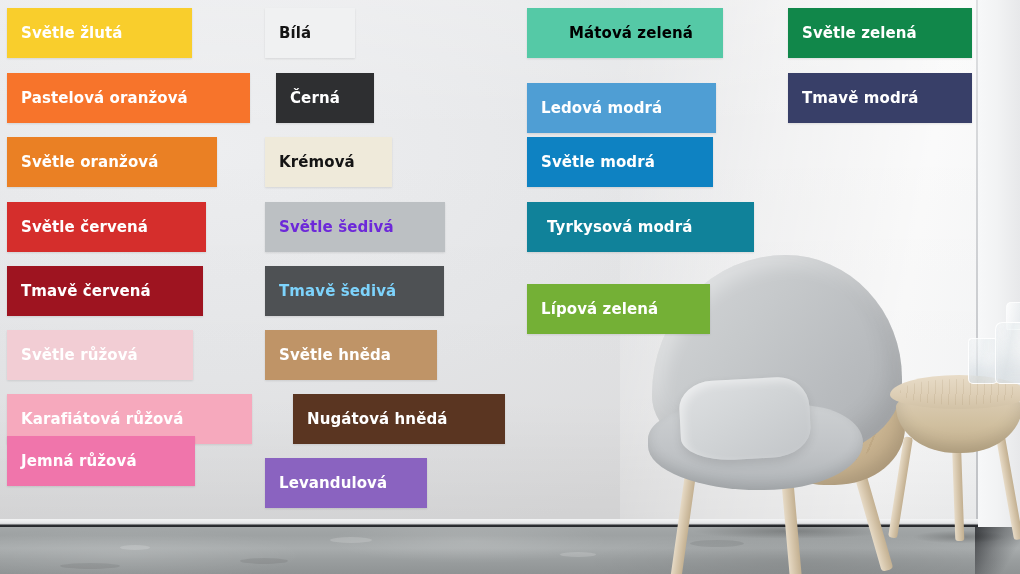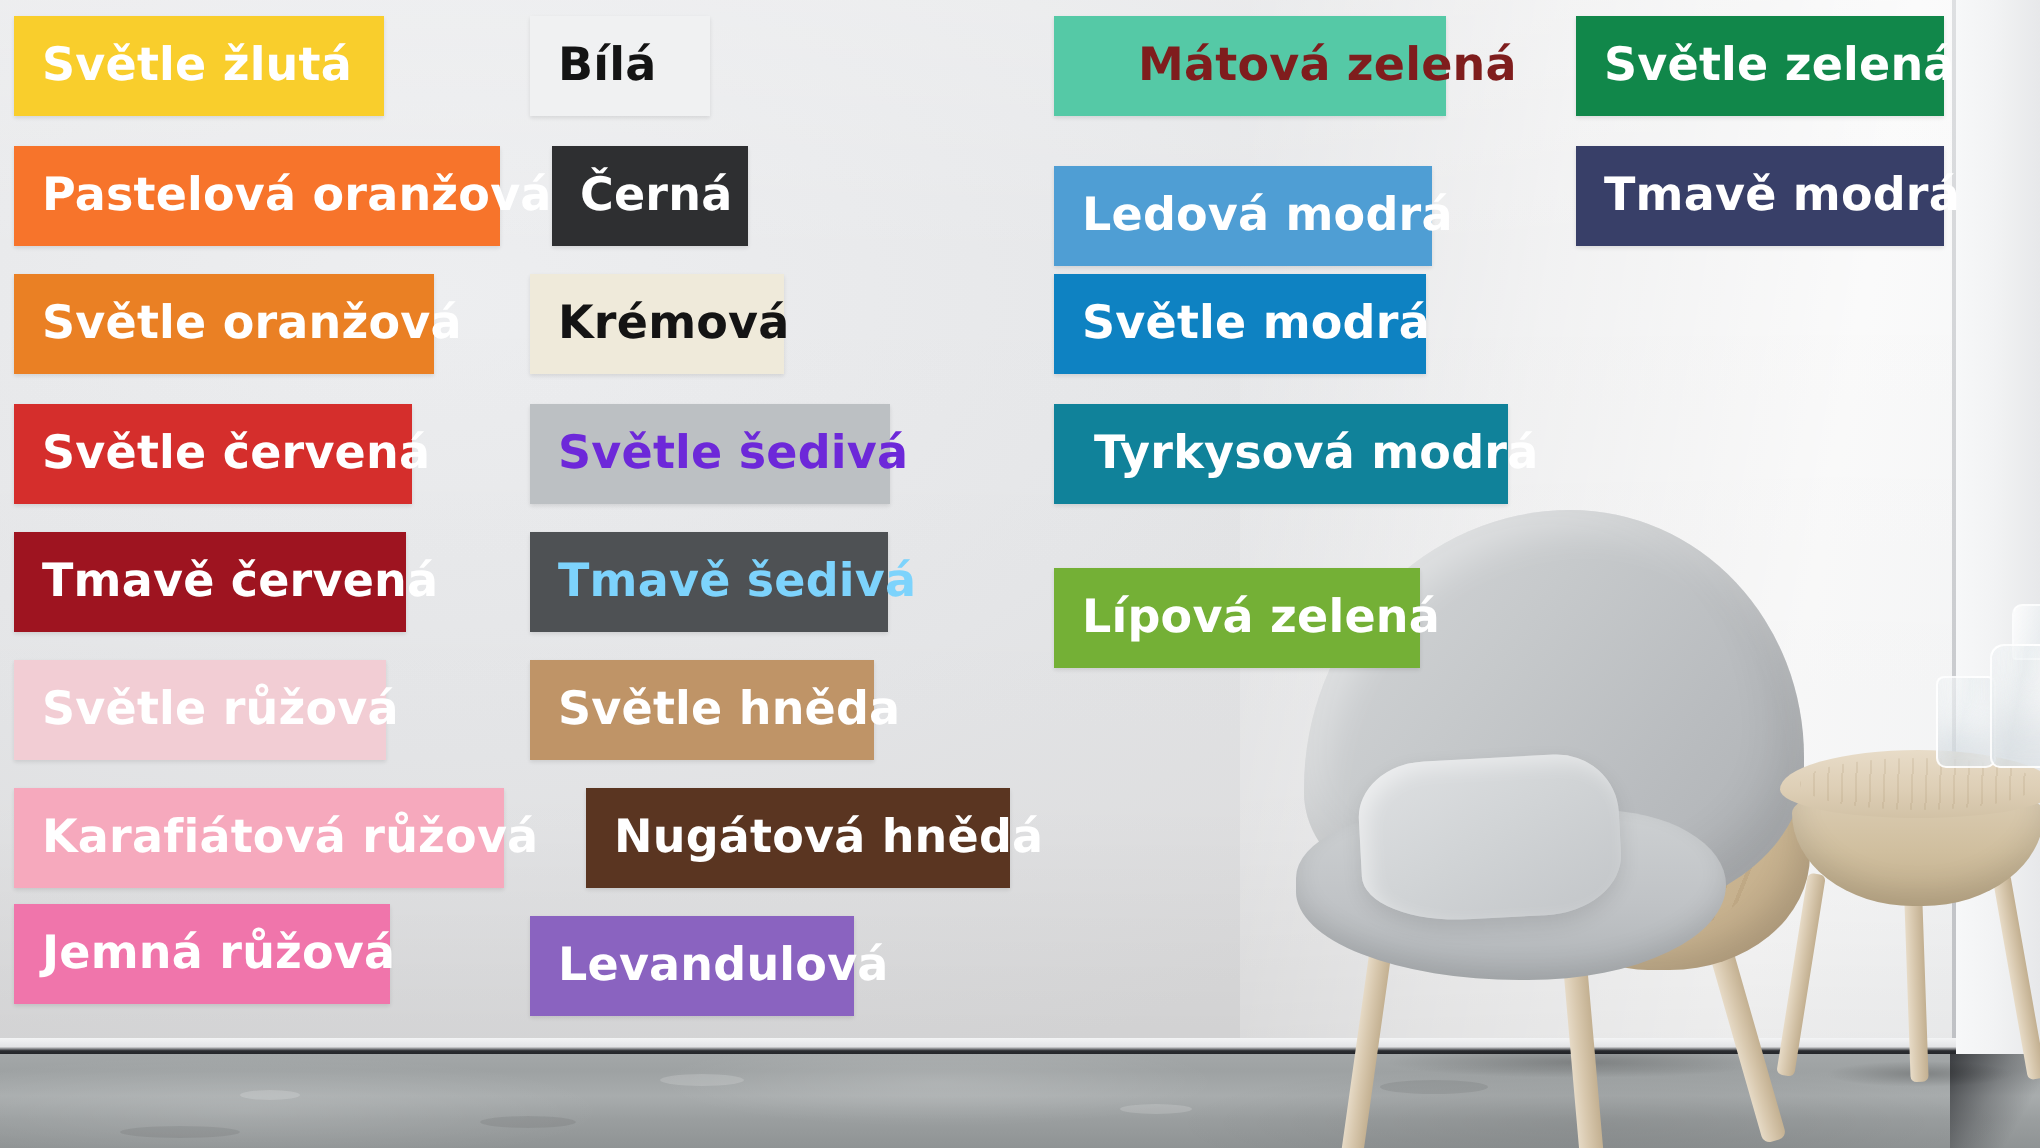--- a/index.html
+++ b/index.html
@@ -146,21 +146,21 @@
     box-shadow:inset 0 -16px 14px rgba(203,212,217,.5);
   }
 
   
   .label{
     position:absolute;
     display:flex;align-items:center;
     padding:0 14px;
     height:50px;
     box-sizing:border-box;
-    font-size:23px;
+    font-size:15px;
     font-weight:700;
     letter-spacing:.1px;
     white-space:nowrap;
     box-shadow:0 1px 2px rgba(0,0,0,.10);
   }
 </style>
 </head>
 <body>
 
 <div id="scene">
@@ -223,21 +223,21 @@
       </div>
       <div class="label" style="left: 7px; top: 266px; width: 196px; background: rgb(158, 20, 32); color: rgb(255, 255, 255);">
         <span>Tmavě červená</span>
       </div>
       <div class="label" style="left: 7px; top: 330px; width: 186px; background: rgb(242, 205, 212); color: rgb(255, 255, 255);">
         <span>Světle růžová</span>
       </div>
       <div class="label" style="left: 7px; top: 394px; width: 245px; background: rgb(246, 169, 189); color: rgb(255, 255, 255);">
         <span>Karafiátová růžová</span>
       </div>
-      <div class="label" style="left: 7px; top: 452px; width: 188px; background: rgb(240, 117, 171); color: rgb(255, 255, 255);">
+      <div class="label" style="left: 7px; top: 436px; width: 188px; background: rgb(240, 117, 171); color: rgb(255, 255, 255);">
         <span>Jemná růžová</span>
       </div>
       <div class="label" style="left: 265px; top: 8px; width: 90px; background: rgb(240, 241, 242); color: rgb(20, 20, 20);">
         <span>Bílá</span>
       </div>
       <div class="label" style="left: 265px; top: 73px; width: 98px; background: rgb(46, 47, 49); color: rgb(255, 255, 255); margin-left: 11px;">
         <span>Černá</span>
       </div>
       <div class="label" style="left: 265px; top: 137px; width: 127px; background: rgb(239, 234, 218); color: rgb(20, 20, 20);">
         <span>Krémová</span>
@@ -250,21 +250,21 @@
       </div>
       <div class="label" style="left: 265px; top: 330px; width: 172px; background: rgb(191, 148, 103); color: rgb(255, 255, 255);">
         <span>Světle hněda</span>
       </div>
       <div class="label" style="left: 265px; top: 394px; width: 212px; background: rgb(90, 53, 33); color: rgb(255, 255, 255); margin-left: 28px;">
         <span>Nugátová hnědá</span>
       </div>
       <div class="label" style="left: 265px; top: 458px; width: 162px; background: rgb(138, 99, 192); color: rgb(255, 255, 255);">
         <span>Levandulová</span>
       </div>
-      <div class="label" style="left: 527px; top: 8px; width: 196px; background: rgb(85, 201, 166); color: #7f1d1d; padding-left: 42px;">
+      <div class="label" style="left: 527px; top: 8px; width: 196px; background: rgb(85, 201, 166); color: #000000; padding-left: 42px;">
         <span>Mátová zelená</span>
       </div>
       <div class="label" style="left: 527px; top: 73px; width: 189px; background: rgb(79, 158, 212); color: rgb(255, 255, 255); margin-top: 10px;">
         <span>Ledová modrá</span>
       </div>
       <div class="label" style="left: 527px; top: 137px; width: 186px; background: rgb(14, 130, 194); color: rgb(255, 255, 255);">
         <span>Světle modrá</span>
       </div>
       <div class="label" style="left: 527px; top: 202px; width: 227px; background: rgb(16, 130, 154); color: rgb(255, 255, 255); padding-left: 20px;">
         <span>Tyrkysová modrá</span>

